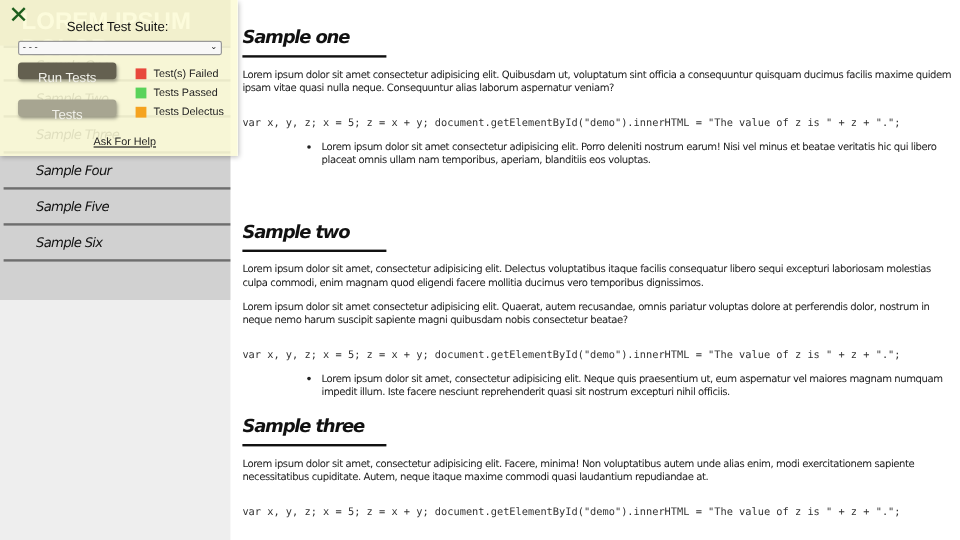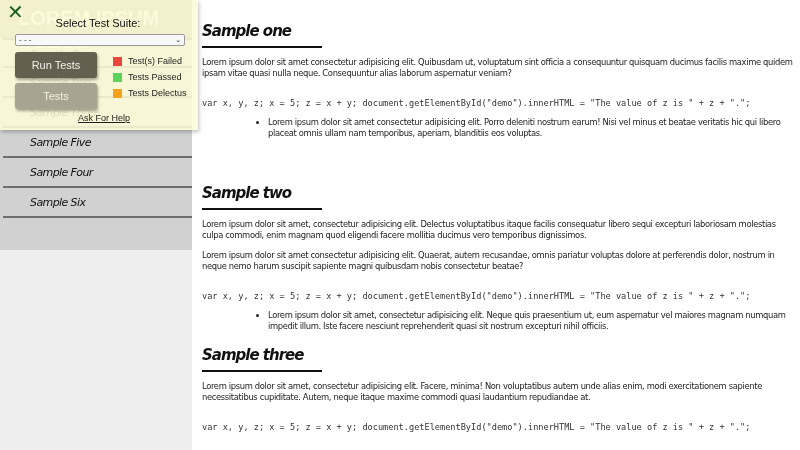--- a/index.html
+++ b/index.html
@@ -50,21 +50,21 @@
     .suite-select {
       position: absolute; left: 15px; top: 34px; width: 170px; height: 12px;
       background: #f8f8f8; border: 1px solid #999; border-radius: 2px;
       font-size: 8px; color: #333; padding: 0 0 0 3px; line-height: 10px;
       cursor: pointer;
     }
     .suite-select .chev {
       position: absolute; right: 3px; top: 0; font-size: 7px; color: #222; line-height: 10px;
     }
     .btn {
-      position: absolute; left: 15px; width: 82px; height: 26px;
+      position: absolute; left: 15px; width: 82px; height: 14px;
       border-radius: 3px; color: #f1f1ea; font-size: 11px; text-align: center;
       line-height: 26px; cursor: pointer;
       box-shadow: 1px 2px 3px rgba(0,0,0,0.35);
     }
     .btn-run { top: 52px; background: #646050; }
     .btn-tests { top: 83px; background: #a7a591; }
     .legend { position: absolute; left: 113px; top: 56px; }
     .legend-item { position: relative; height: 16px; font-size: 9px; color: #222; padding-left: 15px; line-height: 10px; }
     .legend-swatch { position: absolute; left: 0; top: 1px; width: 9px; height: 9px; }
     .help-link {
@@ -95,22 +95,22 @@
 </head>
 <body>
 
 <div class="sidebar">
   <div class="sidebar-top"></div>
   <div class="sidebar-header">LOREM IPSUM DOLOR</div>
   <div class="nav-list">
     <div class="nav-item"><span>Sample One</span></div>
     <div class="nav-item"><span>Sample Two</span></div>
     <div class="nav-item"><span>Sample Three</span></div>
+    <div class="nav-item"><span>Sample Four</span></div>
     <div class="nav-item"><span>Sample Five</span></div>
-    <div class="nav-item"><span>Sample Four</span></div>
     <div class="nav-item"><span>Sample Six</span></div>
   </div>
 </div>
 
 <div class="test-panel">
   <div class="close-x">✕</div>
   <div class="suite-label">Select Test Suite:</div>
   <div class="suite-select">
     <span>- - -</span>
     <span class="chev">⌄</span>

